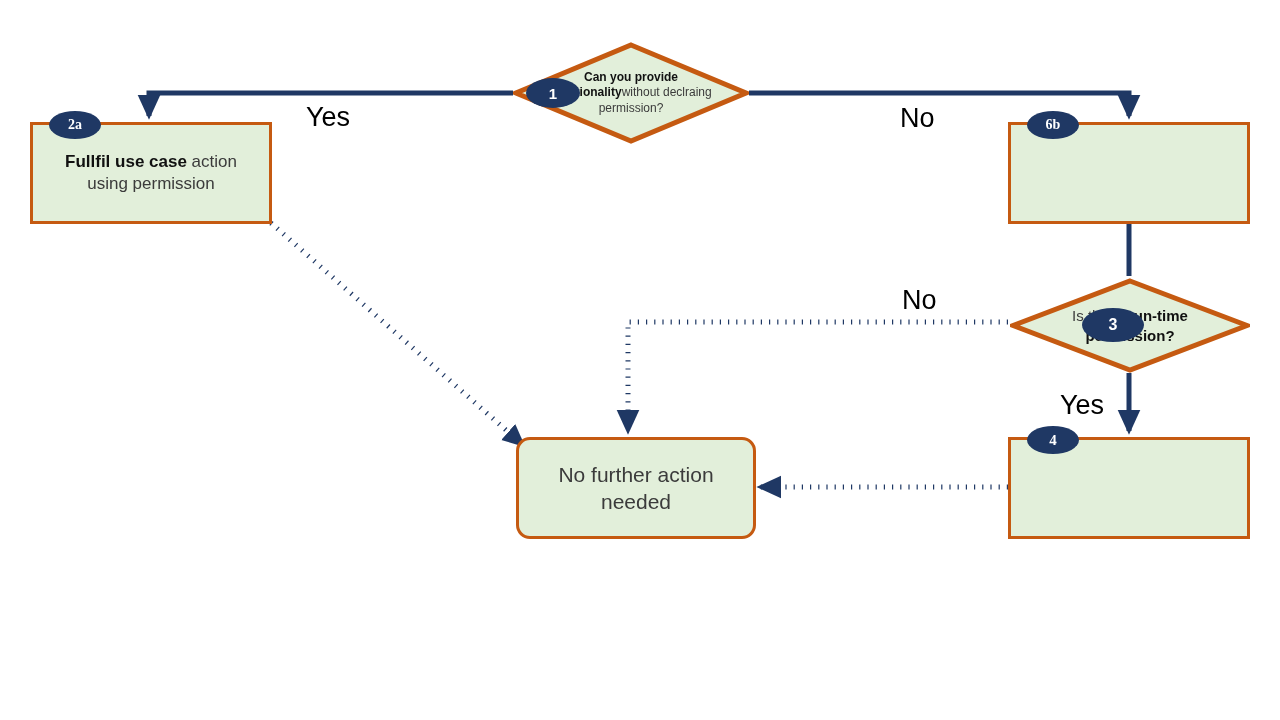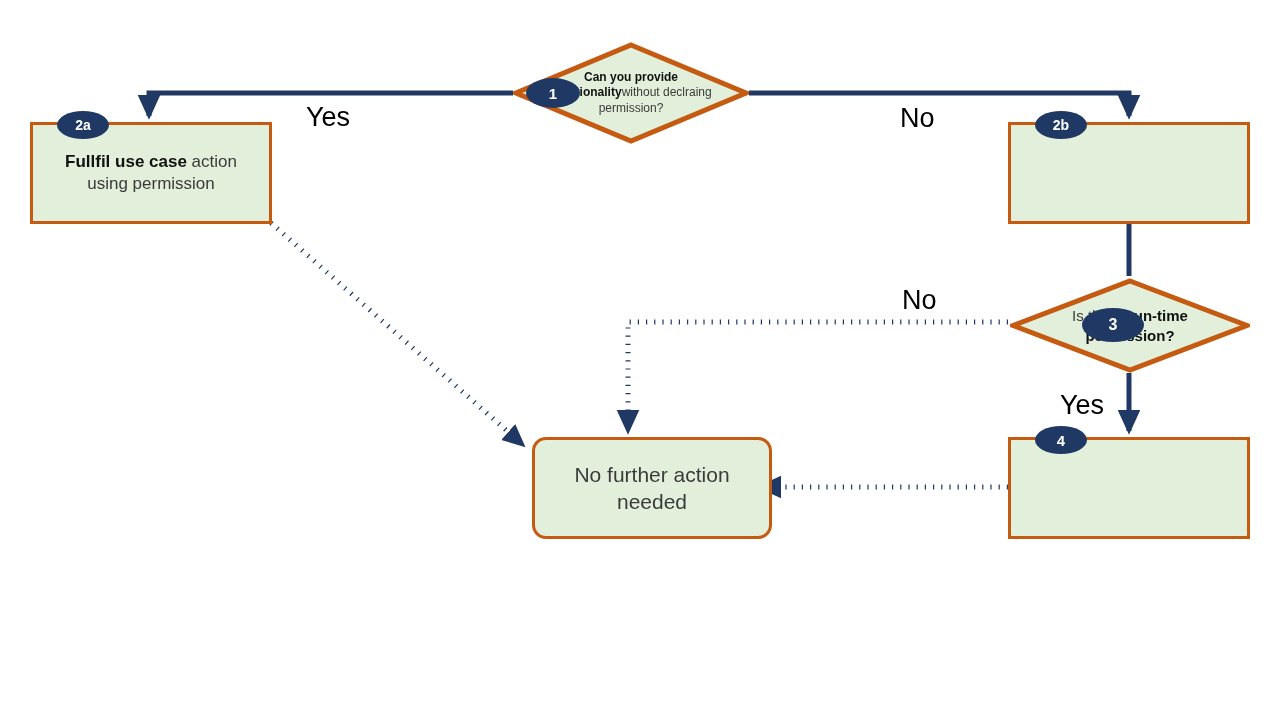--- a/index.html
+++ b/index.html
@@ -46,21 +46,21 @@
     padding: 0 10px;
     font-size: 17px;
   }
   .node-box .txt b { color: #111111; font-weight: bold; }
 
   #node-2a { left: 30px;   top: 122px; width: 242px; height: 102px; }
   #node-2b { left: 1008px; top: 122px; width: 242px; height: 102px; }
   #node-4  { left: 1008px; top: 437px; width: 242px; height: 102px; }
 
   #node-noaction {
-    left: 532px; top: 437px; width: 240px; height: 102px;
+    left: 516px; top: 437px; width: 240px; height: 102px;
     border-radius: 14px;
   }
   #node-noaction .txt { font-size: 21px; color: #3B3B3B; }
 
   
   .node-diamond {
     position: absolute;
   }
   .node-diamond svg {
     position: absolute;
@@ -92,21 +92,21 @@
     position: absolute;
     background: #1F3864;
     border-radius: 50%;
     color: #ffffff;
     font-weight: bold;
     display: flex;
     align-items: center;
     justify-content: center;
     line-height: 1;
   }
-  .badge-box   { width: 52px; height: 28px; font-size: 14px; left: 24px; top: -14px; }
+  .badge-box   { width: 52px; height: 28px; font-size: 14px; left: 16px; top: -14px; font-family: Liberation Serif, serif; }
   #badge-4     { width: 52px; height: 28px; font-size: 15px; }
   .badge-diam  { font-size: 15px; }
   #badge-1 { width: 54px; height: 30px; left: 13px;  top: 36px; font-size: 15px; }
   #badge-3 { width: 62px; height: 34px; left: 72px;  top: 30px; font-size: 16px; }
 
   
   .edge-label {
     position: absolute;
     font-weight: normal;
     color: #000000;
@@ -175,21 +175,21 @@
   </div>
 
   <div class="node-box" id="node-2a">
     <div class="txt">
       <b>Fullfil use case</b><span> action using permission</span>
     </div>
     <div class="badge badge-box">2a</div>
   </div>
 
   <div class="node-box" id="node-2b">
-    <div class="badge badge-box">2b</div>
+    <div class="badge badge-box">6b</div>
   </div>
 
   <div class="node-diamond" id="node-3">
     <svg width="240" height="95" viewBox="0 0 240 95">
       <polygon points="120,3 237,47.5 120,92 3,47.5" fill="#E2EFDA" stroke="#C55A11" stroke-width="5"></polygon>
     </svg>
     <div class="dtxt">
       <span>
         <span>Is this a </span><b>run-time permission?</b>
       </span>

